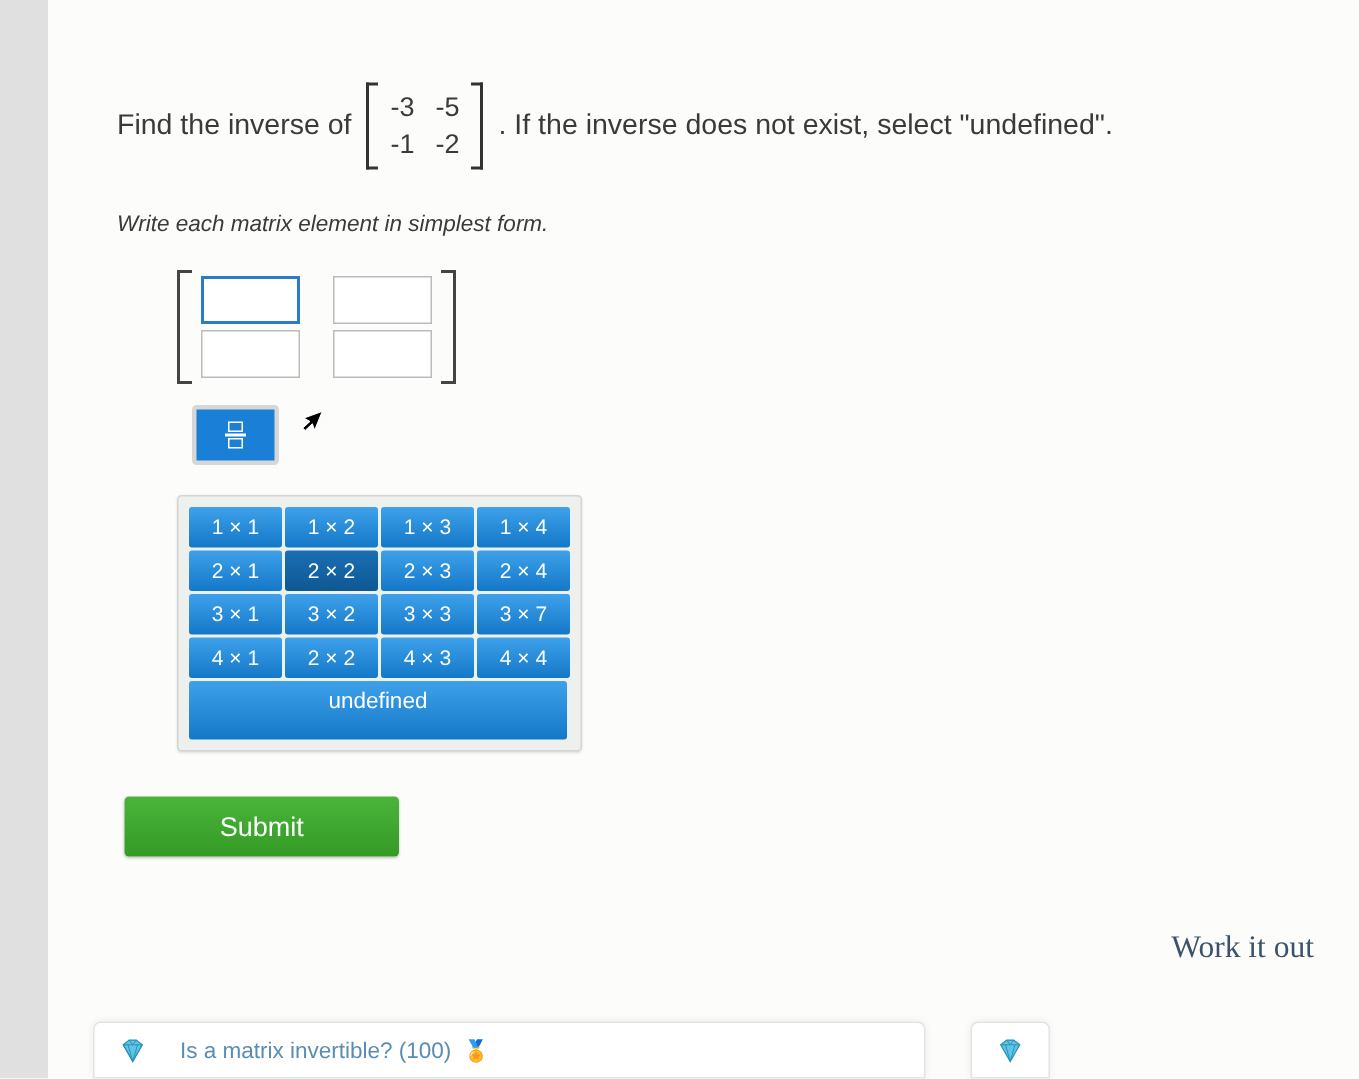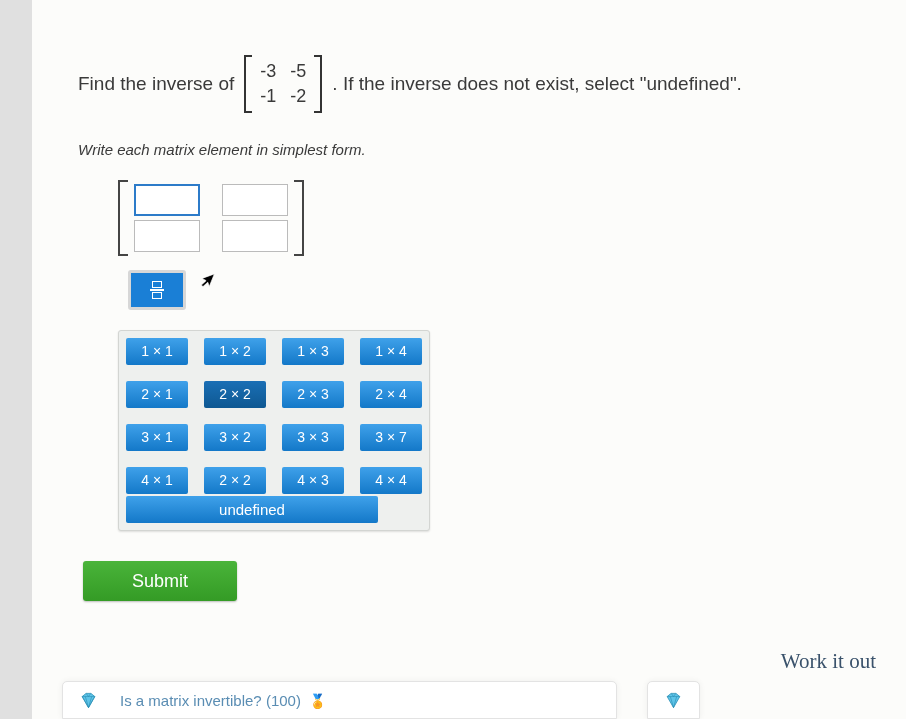--- a/index.html
+++ b/index.html
@@ -130,53 +130,53 @@
       background: #eef0ee;
       border: 1px solid #d3d5d2;
       border-radius: 3px;
       padding: 7px;
       display: inline-block;
       box-shadow: 0 1px 2px rgba(0,0,0,0.12);
     }
     .size-grid {
       display: grid;
       grid-template-columns: repeat(4, 62px);
-      gap: 16px;
+      gap: 2px;
       margin-bottom: 2px;
     }
     .size-btn {
       height: 27px;
       font-size: 14px;
       text-align: center;
       line-height: 27px;
       background: linear-gradient(#3fa1ea, #1378c8);
       color: #fff;
       border-radius: 2px;
       cursor: pointer;
       user-select: none;
     }
     .size-btn.selected {
       background: linear-gradient(#1a6fb5, #0e5892);
     }
     .undefined-btn {
       width: 252px;
-      height: 27px;
+      height: 39px;
       background: linear-gradient(#3fa1ea, #1378c8);
       color: #fff;
       text-align: center;
       line-height: 27px;
       font-size: 15px;
       border-radius: 2px;
       cursor: pointer;
       margin-top: 2px;
     }
     .submit-btn {
       margin-left: 5px;
       margin-top: 30px;
-      width: 154px;
+      width: 183px;
       height: 40px;
       background: linear-gradient(#4ab43a, #349b25);
       color: #fff;
       font-size: 18px;
       text-align: center;
       line-height: 40px;
       border-radius: 3px;
       cursor: pointer;
       box-shadow: 0 1px 2px rgba(0,0,0,0.25);
     }

